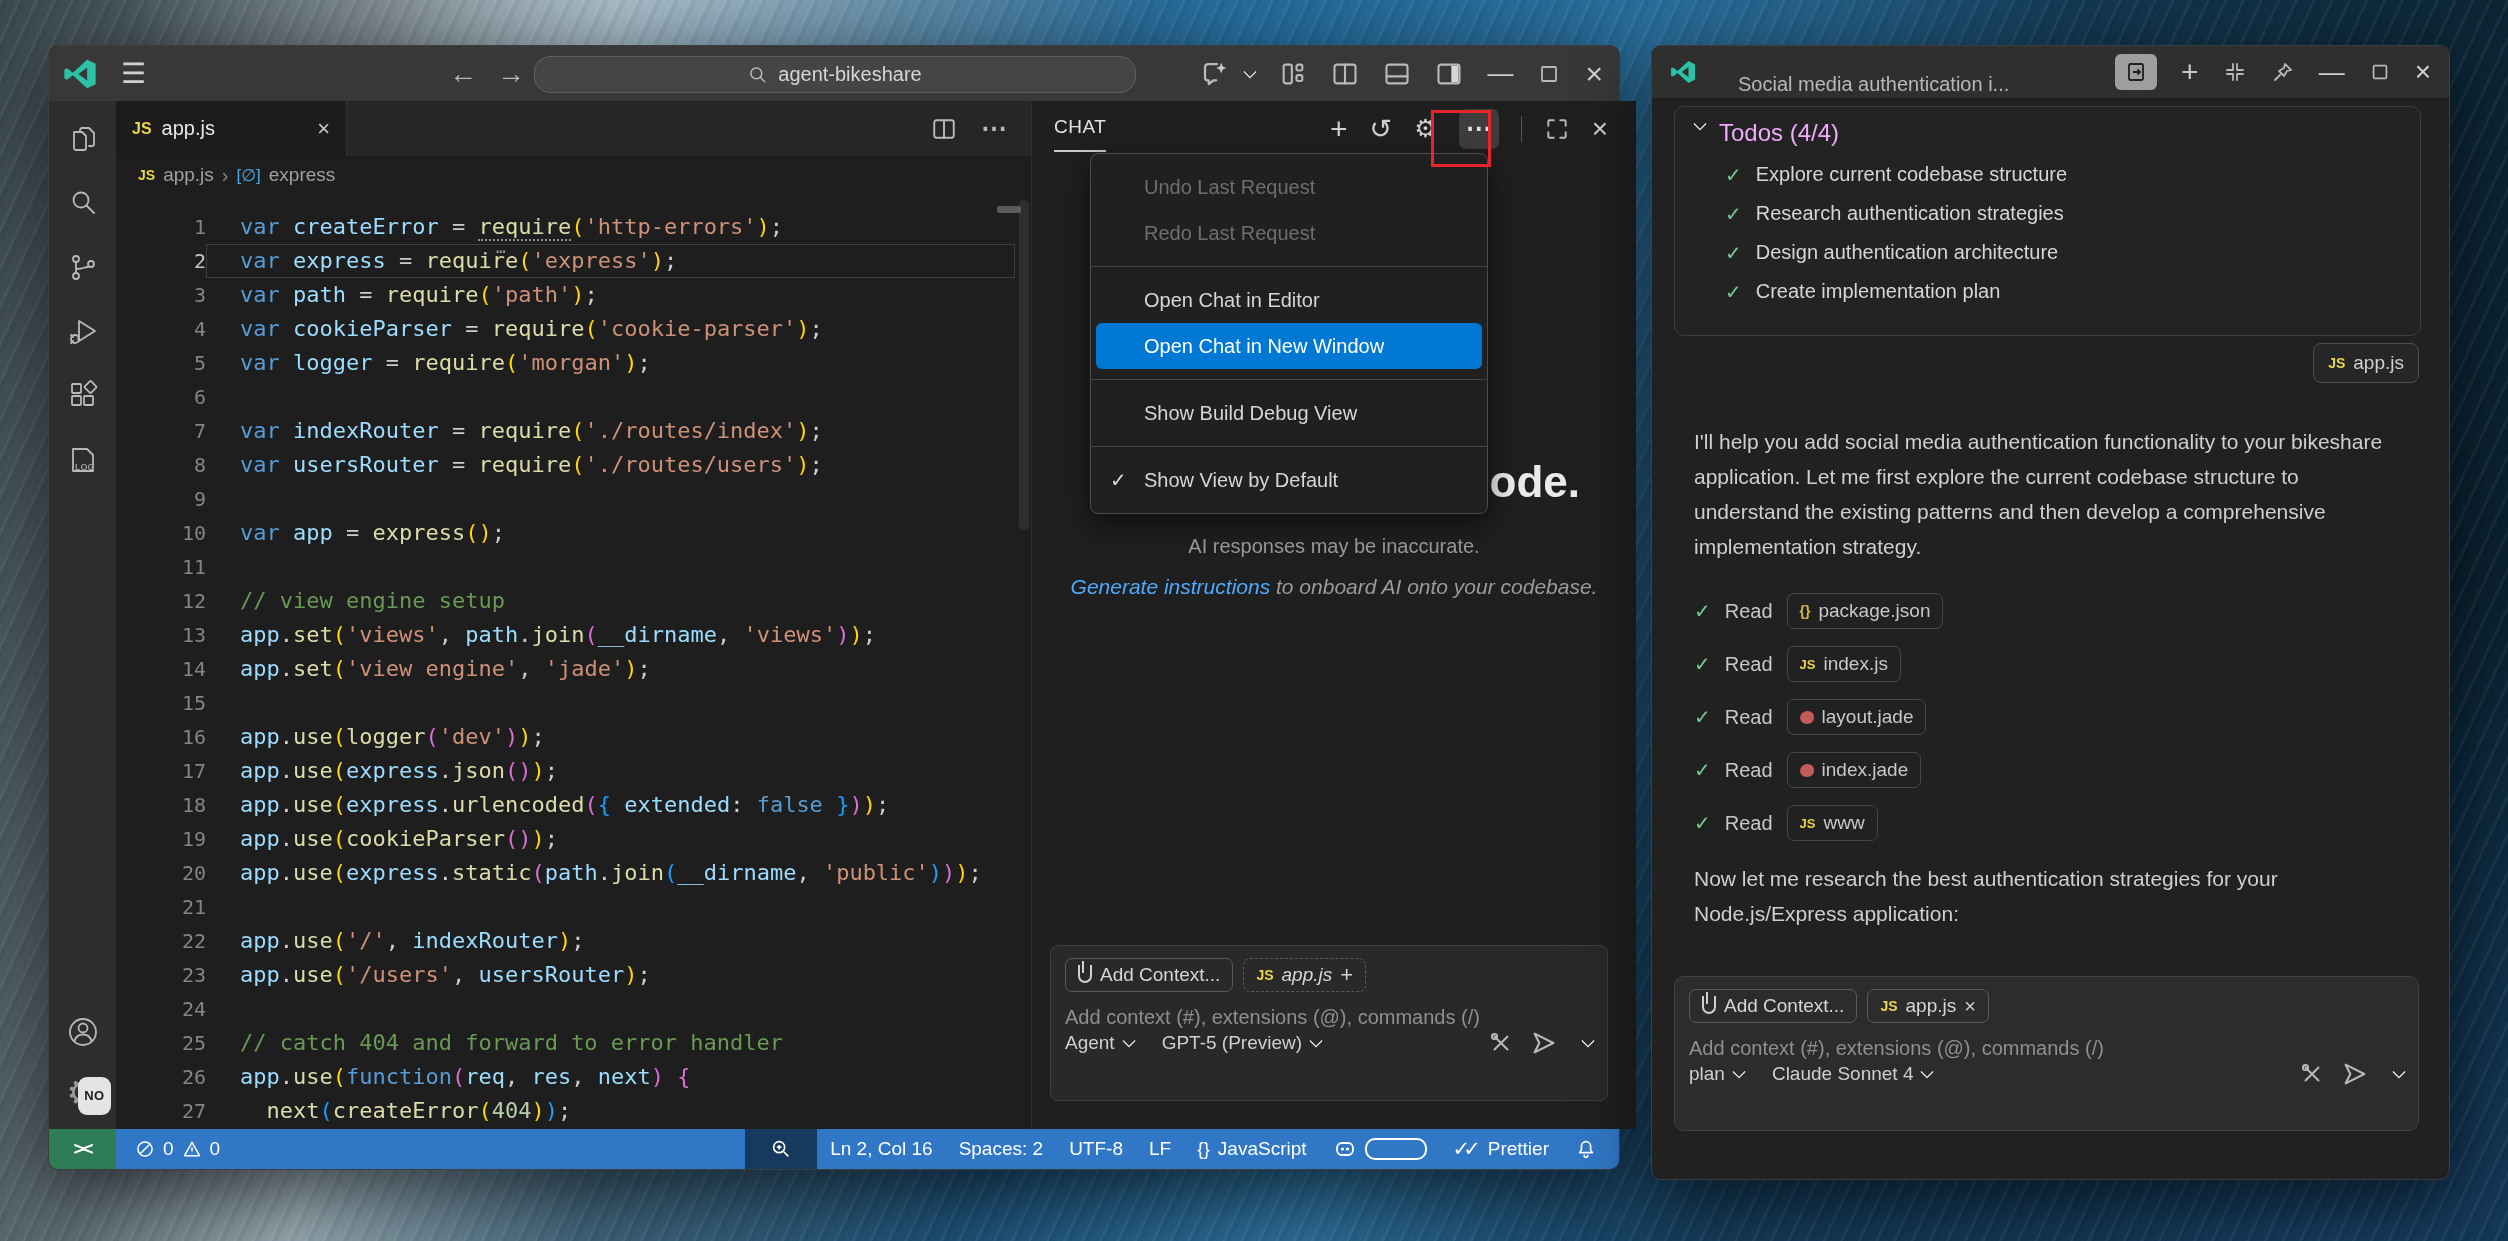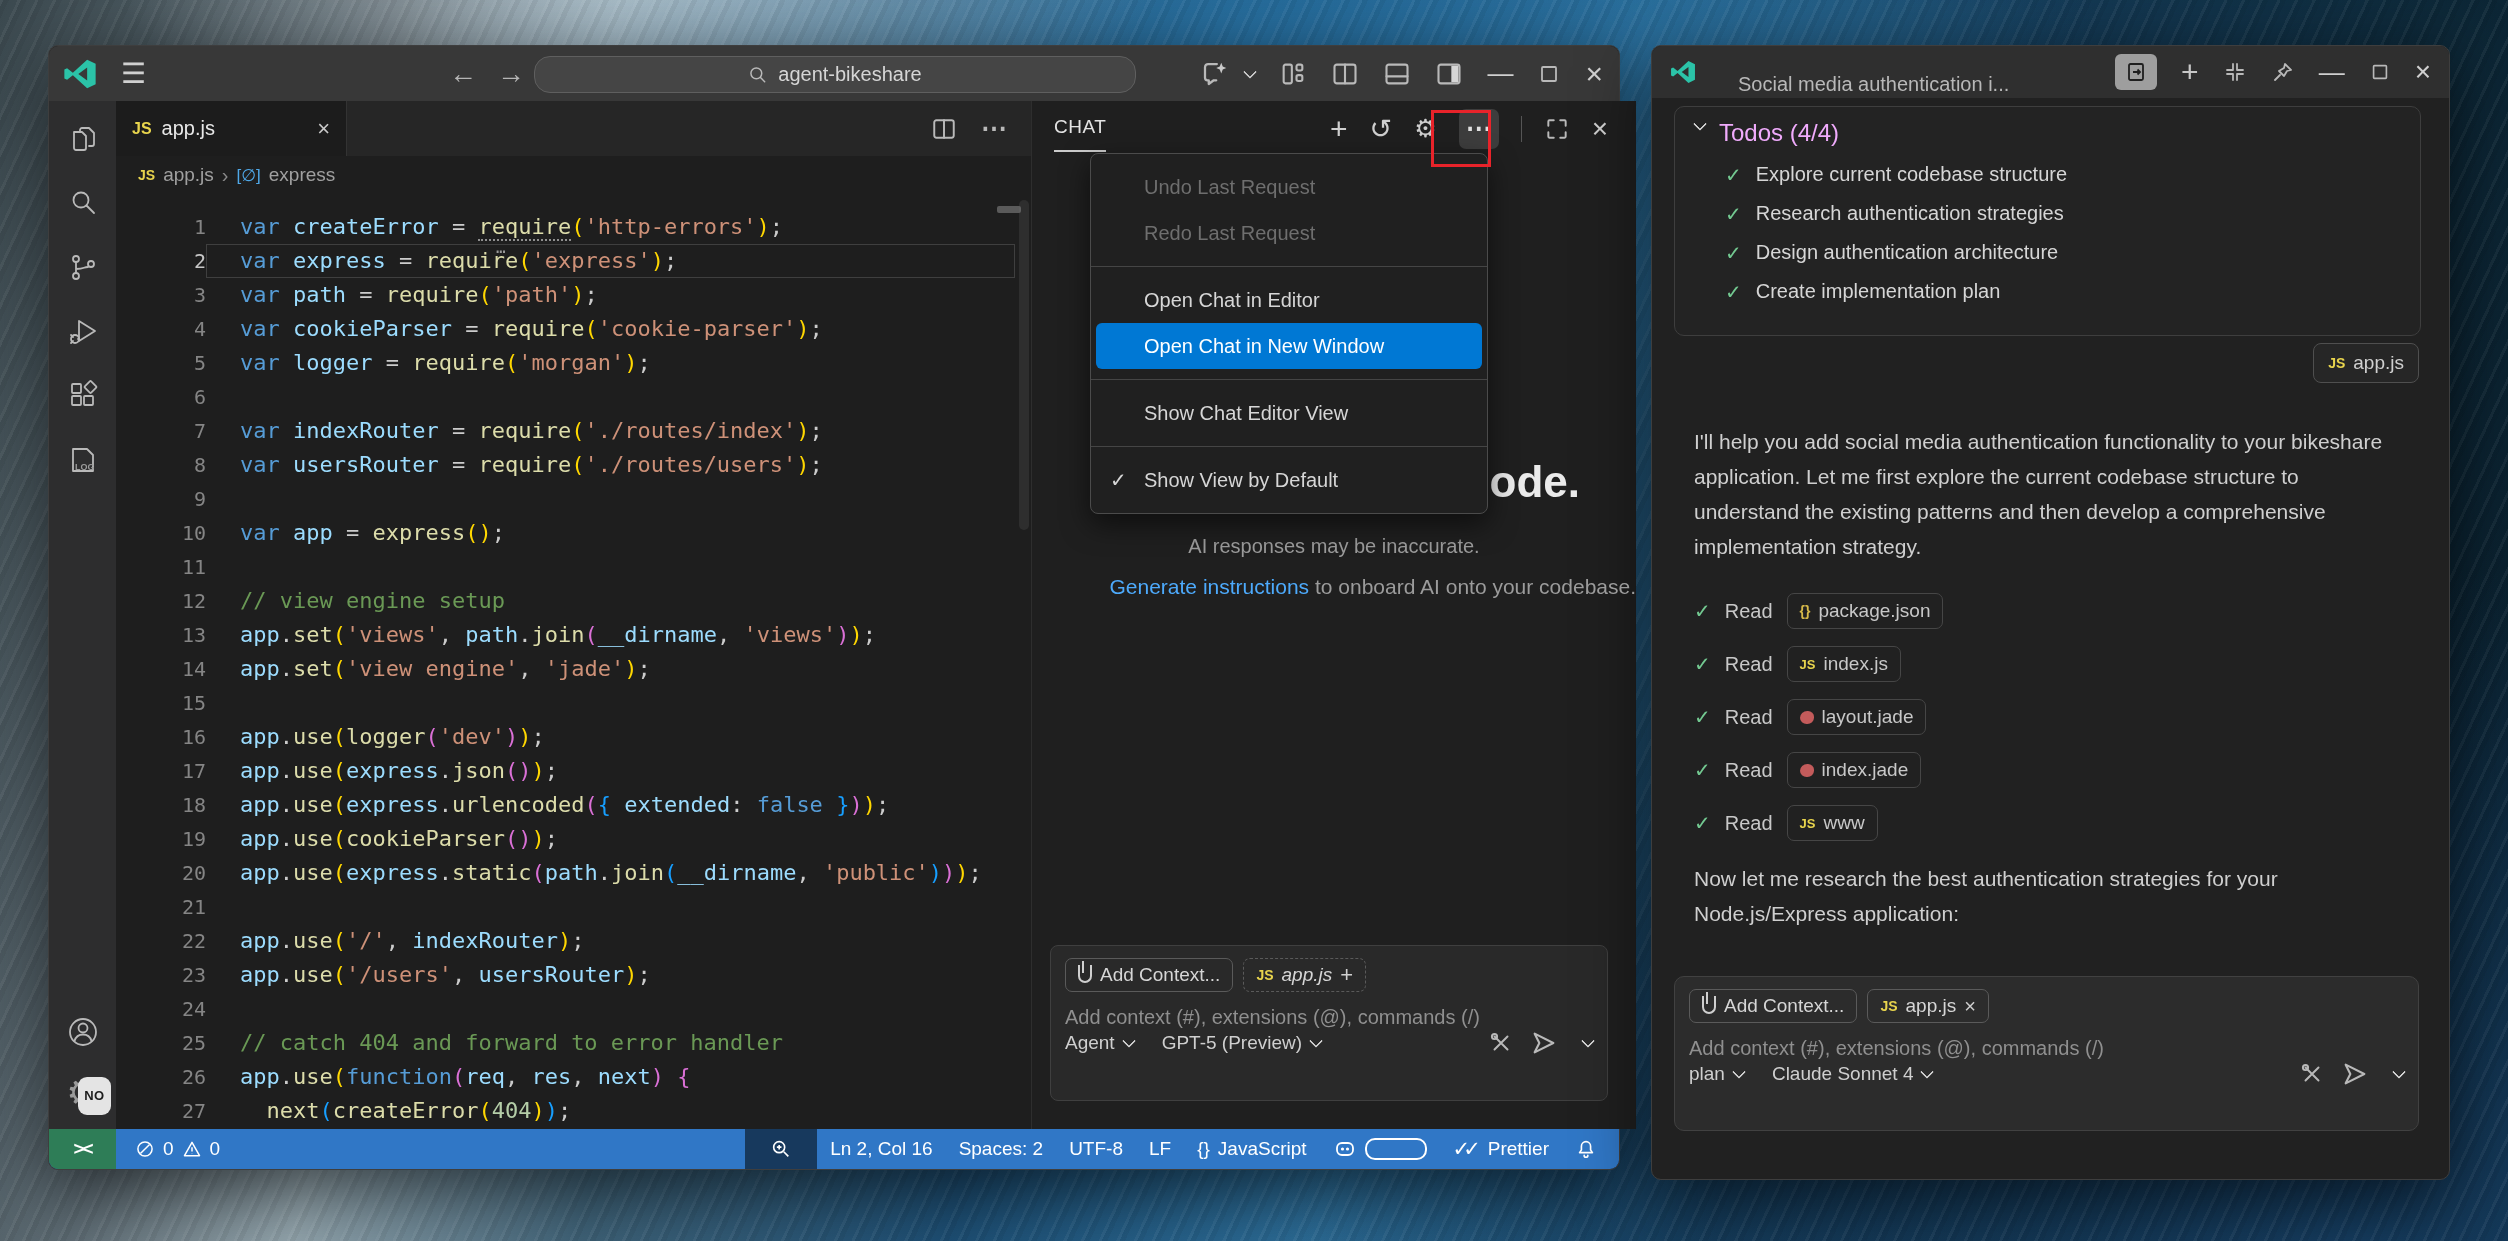--- a/index.html
+++ b/index.html
@@ -76,22 +76,22 @@
   .ch-hist{font-size:27px}
   .ch-gear{font-size:25px}
   .more-btn{width:40px;height:40px;background:#3d3d3d;border-radius:7px;display:flex;align-items:center;
     justify-content:center;font-size:26px;font-weight:700;color:#e0e0e0;}
   .ch-sep{width:1px;height:26px;background:#555;}
   .ch-close{font-size:28px;font-weight:300}
   .annot-red{position:absolute;left:399px;top:9px;width:54px;height:51px;border:3px solid #e8232a;z-index:9;}
   .welcome-h{position:absolute;right:56px;top:356px;font-size:44px;font-weight:700;color:#eaeaea;
     white-space:nowrap;z-index:1;}
   .disclaimer{position:absolute;left:0;right:0;top:434px;text-align:center;color:#9b9b9b;font-size:20px;z-index:1;}
-  .geninstr{position:absolute;left:0;right:0;top:474px;text-align:right;color:#9b9b9b;font-size:21px;
-    white-space:nowrap;z-index:1;}
+  .geninstr{position:absolute;left:0;right:0;top:474px;text-align:center;color:#9b9b9b;font-size:21px;
+    white-space:nowrap;z-index:1;font-style:italic;}
   .link{color:#4daafc}
 
   .ctx-menu{position:absolute;left:58px;top:52px;width:396px;background:#202020;border:1px solid #4b4b4b;
     border-radius:8px;box-shadow:0 10px 28px rgba(0,0,0,.55);padding:10px 0;z-index:5;}
   .menu-item{height:46px;line-height:46px;padding-left:48px;font-size:20px;color:#d6d6d6;position:relative;
     margin:0 5px;border-radius:6px;}
   .menu-item.disabled{color:#6e6e6e}
   .menu-item.active{background:#0078d4;color:#fff;}
   .menu-item .check{position:absolute;left:14px;top:0;font-size:20px;}
   .menu-sep{height:1px;background:#454545;margin:10px 0;}
@@ -407,21 +407,21 @@
     <div class="disclaimer">AI responses may be inaccurate.</div>
     <div class="geninstr"><span class="link">Generate instructions</span><span> to onboard AI onto your codebase.</span></div>
 
     <div class="ctx-menu">
         <div class="menu-item disabled"><span>Undo Last Request</span></div>
         <div class="menu-item disabled"><span>Redo Last Request</span></div>
         <div class="menu-sep"></div>
         <div class="menu-item"><span>Open Chat in Editor</span></div>
         <div class="menu-item active"><span>Open Chat in New Window</span></div>
         <div class="menu-sep"></div>
-        <div class="menu-item"><span>Show Chat Editor View</span></div>
+        <div class="menu-item"><span>Show Build Debug View</span></div>
         <div class="menu-sep"></div>
         <div class="menu-item"><span class="check">✓</span><span>Show View by Default</span></div>
       </div>
 
     <div class="chat-input">
       <div class="pillrow">
         <span class="pill">
           <span class="paperclip"></span>
           <span>Add Context...</span>
         </span>

